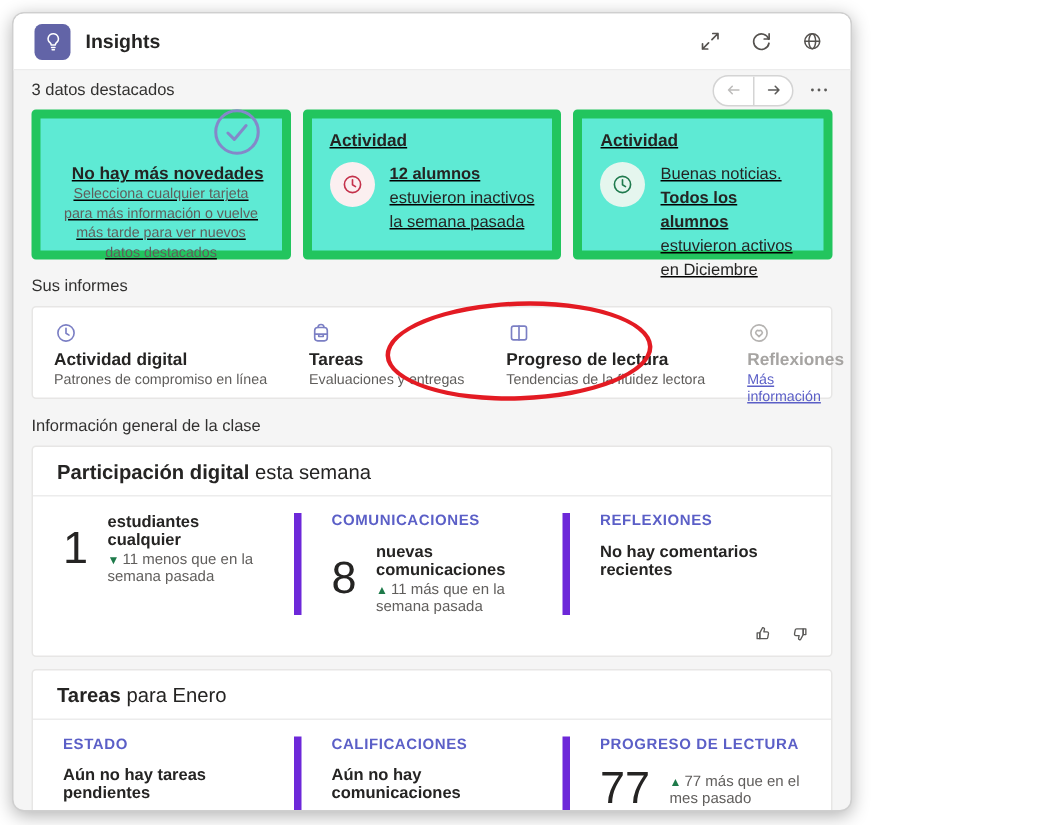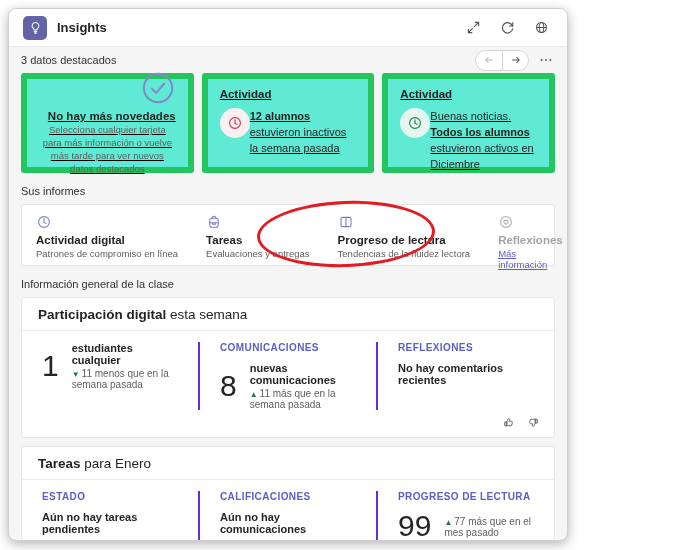--- a/index.html
+++ b/index.html
@@ -77,21 +77,21 @@
     text-decoration: underline;
   }
   .hcard.center {
     display: flex; flex-direction: column;
     align-items: flex-end; justify-content: center; text-align: center;
   }
   .check-ring { color: #8488c9; margin-bottom: 4px; }
   .hcard-title { font-size: 11.5px; font-weight: bold; color: #252423; }
   .hcard-desc { font-size: 9.5px; color: #605e5c; line-height: 1.35; margin-top: 2px; }
   .hcard-label { font-size: 11.5px; font-weight: bold; color: #252423; margin-bottom: 8px; }
-  .hcard-row { display: flex; gap: 0; align-items: flex-start; }
+  .hcard-row { display: flex; gap: 10px; align-items: flex-start; }
   .stat-circle {
     width: 30px; height: 30px; border-radius: 50%;
     display: flex; align-items: center; justify-content: center;
     flex: none;
   }
   .stat-circle.red { background: #fbeff0; color: #c4314b; }
   .stat-circle.green { background: #e5f6ee; color: #1f7a4d; }
   .hcard-text { font-size: 11px; color: #252423; line-height: 1.45; padding-top: 1px; }
   .hcard-text b { font-weight: bold; }
   
@@ -129,21 +129,21 @@
   }
   .panel-title {
     padding: 9px 16px 8px;
     font-size: 13.5px;
     color: #252423;
     border-bottom: 1px solid #ececec;
   }
   .panel-title b { font-weight: bold; }
   .stats-row { display: flex; padding-top: 11px; }
   .stat-col { flex: 1; padding: 0 14px 0 20px; }
-  .stat-col + .stat-col { border-left: 2px solid #6d28d9; }
+  .stat-col + .stat-col { border-left: 5px solid #6d28d9; }
   .stat-header {
     font-size: 10px; font-weight: bold; color: #5b5fc7;
     letter-spacing: 0.4px; margin-bottom: 9px; white-space: nowrap;
   }
   .stat-value-row { display: flex; align-items: center; }
   .stat-big { font-size: 30px; font-weight: 400; color: #252423; line-height: 1; margin-right: 13px; }
   .stat-label { font-size: 11px; font-weight: bold; color: #252423; }
   .stat-trend { font-size: 10px; color: #605e5c; margin-top: 2px; }
   .tri { color: #1e7a4a; font-size: 8px; margin-right: 2px; }
   .stat-empty { font-size: 11px; font-weight: bold; color: #252423; }
@@ -368,21 +368,21 @@
           <div class="stat-header">ESTADO</div>
           <div class="stat-empty">Aún no hay tareas pendientes</div>
         </div>
         <div class="stat-col">
           <div class="stat-header">CALIFICACIONES</div>
           <div class="stat-empty">Aún no hay comunicaciones</div>
         </div>
         <div class="stat-col">
           <div class="stat-header">PROGRESO DE LECTURA</div>
           <div class="stat-value-row">
-            <span class="stat-big">99</span>
+            <span class="stat-big">77</span>
             <div>
               <div class="stat-trend"><span class="tri">▲</span><span>77 más que en el mes pasado</span></div>
             </div>
           </div>
         </div>
       </div>
       <div class="thumbs-row">
         
         
       </div>

